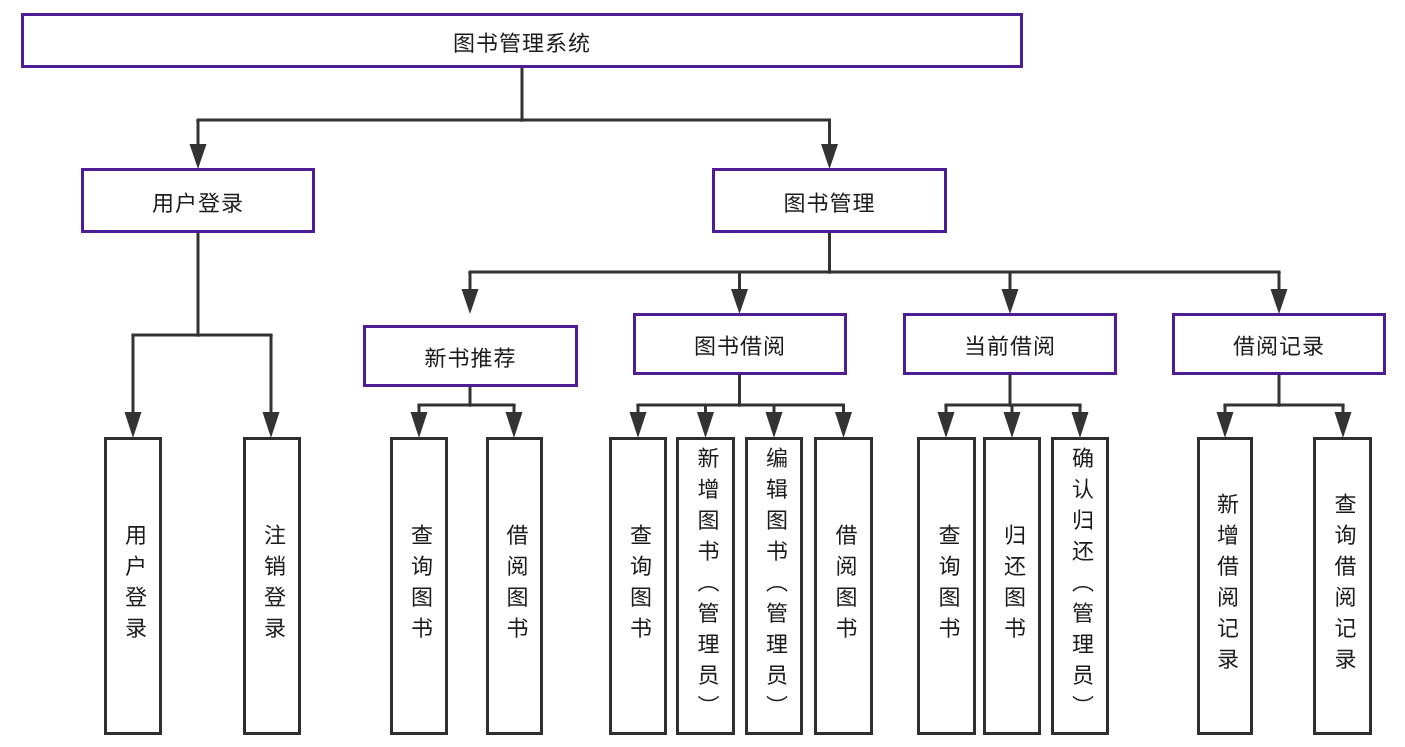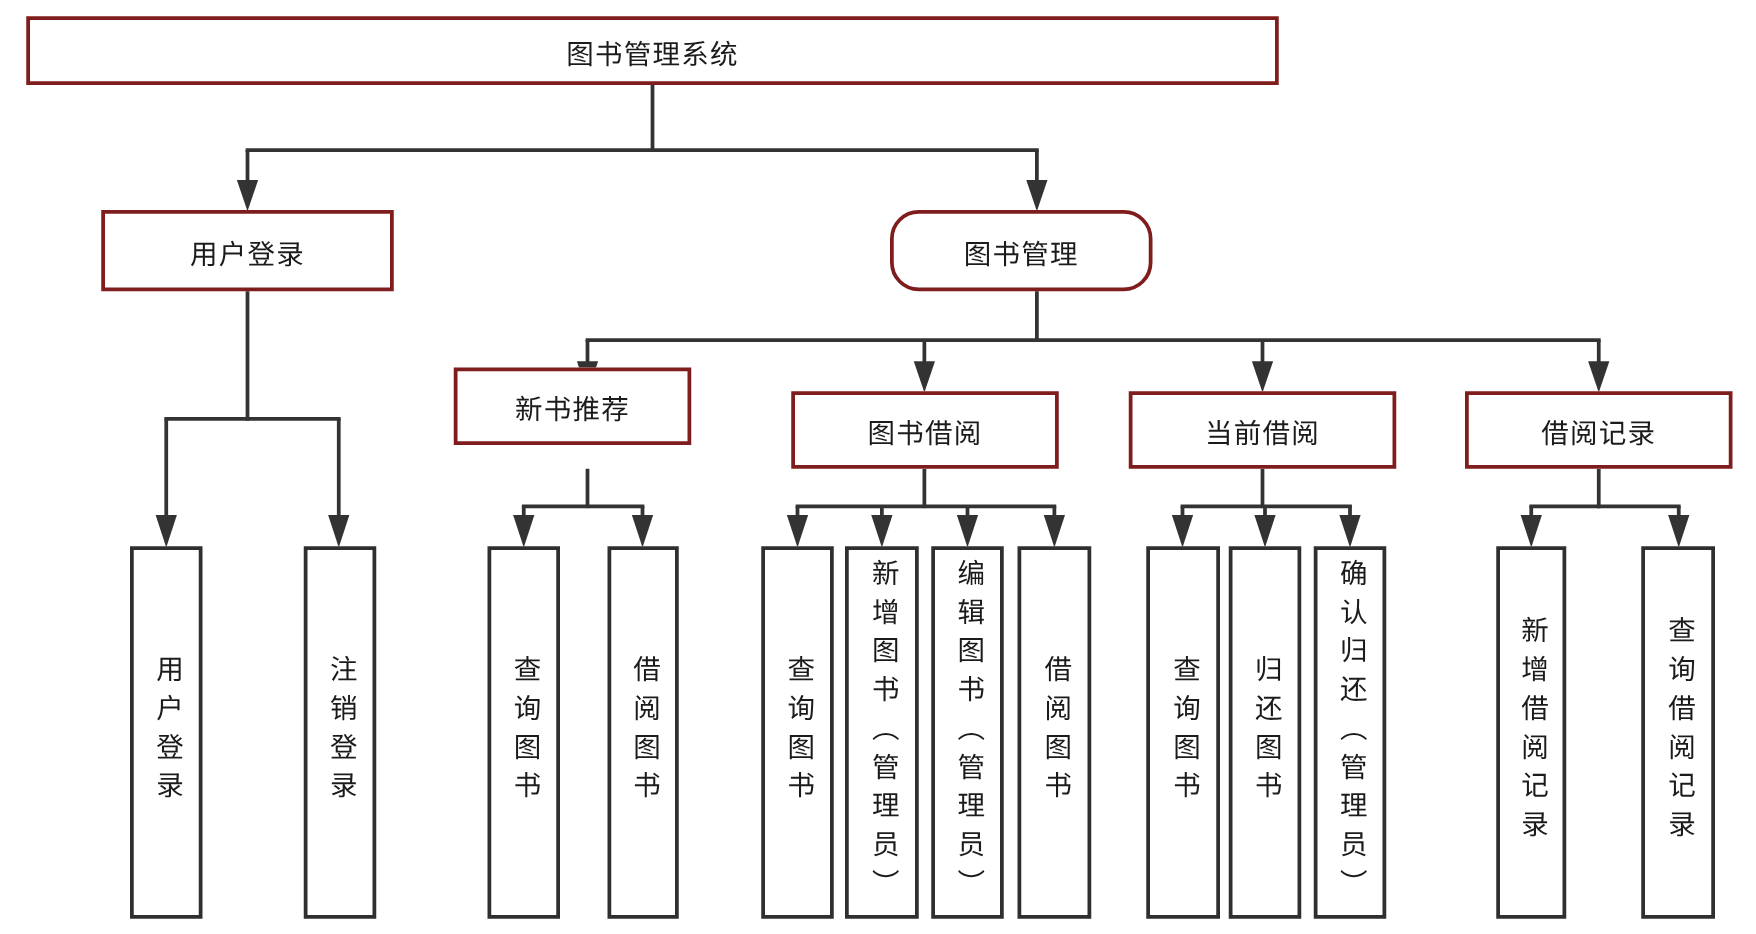--- a/index.html
+++ b/index.html
@@ -24,21 +24,21 @@
     position:absolute;
     left:0;top:0;
     width:1405px;height:747px;
     z-index:1;
   }
   .svg-layer line{stroke:var(--line-color);stroke-width:3;}
   .svg-layer polygon{fill:var(--line-color);}
   .box{
     position:absolute;
     background:var(--bg-color);
-    border:3px solid #7f1d1d;
+    border:3px solid #4c1d95;
     display:flex;
     align-items:center;
     justify-content:center;
     color:var(--text-color);
     font-size:22px;
     letter-spacing:1px;
     z-index:2;
   }
   .vbox{
     position:absolute;
@@ -142,25 +142,25 @@
     </g>
   </svg>
 
   <div class="box" style="left:21px;top:13px;width:1002px;height:55px;">
     <span>图书管理系统</span>
   </div>
 
   <div class="box" style="left:81px;top:168px;width:234px;height:65px;">
     <span>用户登录</span>
   </div>
-  <div class="box" style="left:712px;top:168px;width:210px;height:65px;border-radius:23px;">
+  <div class="box" style="left:712px;top:168px;width:235px;height:65px;">
     <span>图书管理</span>
   </div>
 
-  <div class="box" style="left:363px;top:294px;width:190px;height:62px;">
+  <div class="box" style="left:363px;top:325px;width:215px;height:62px;">
     <span>新书推荐</span>
   </div>
   <div class="box" style="left:903px;top:313px;width:214px;height:62px;">
     <span>当前借阅</span>
   </div>
   <div class="box" style="left:633px;top:313px;width:214px;height:62px;">
     <span>图书借阅</span>
   </div>
   <div class="box" style="left:1172px;top:313px;width:214px;height:62px;">
     <span>借阅记录</span>

